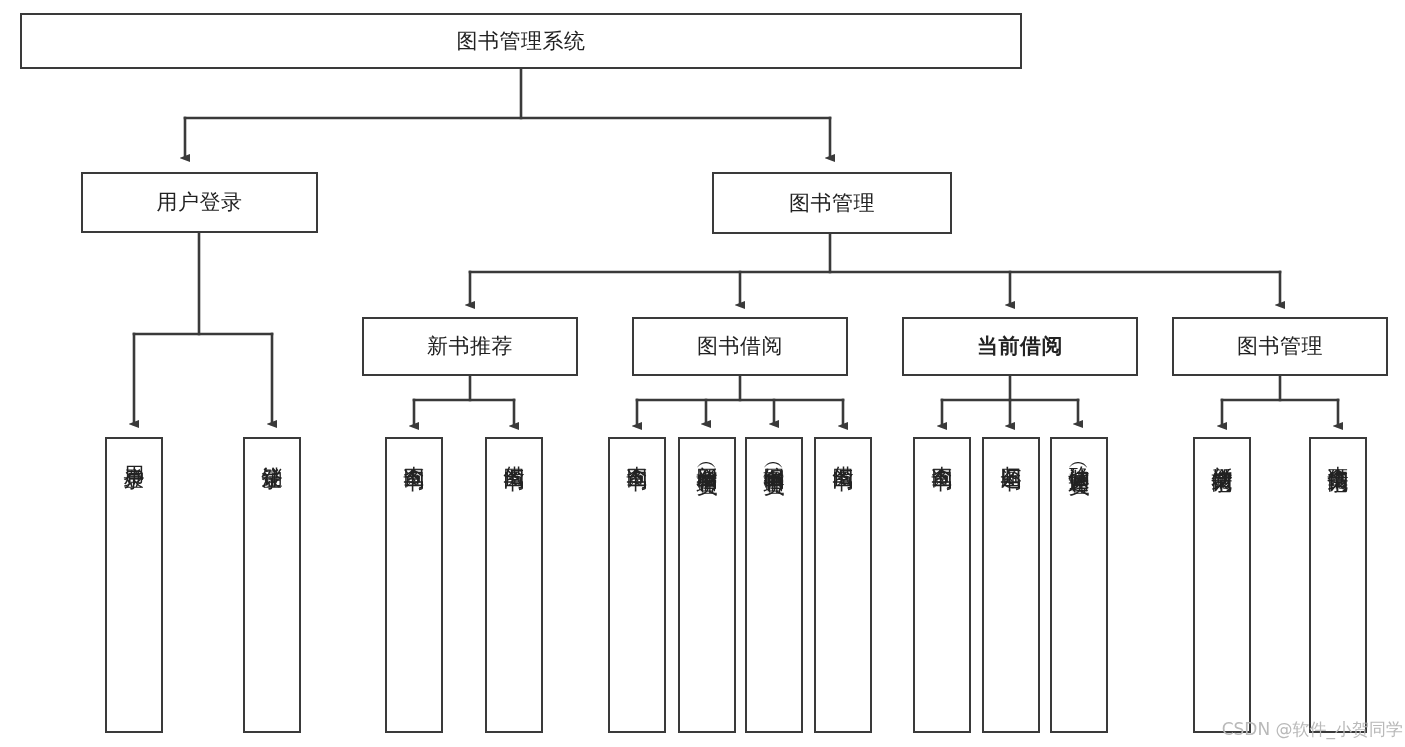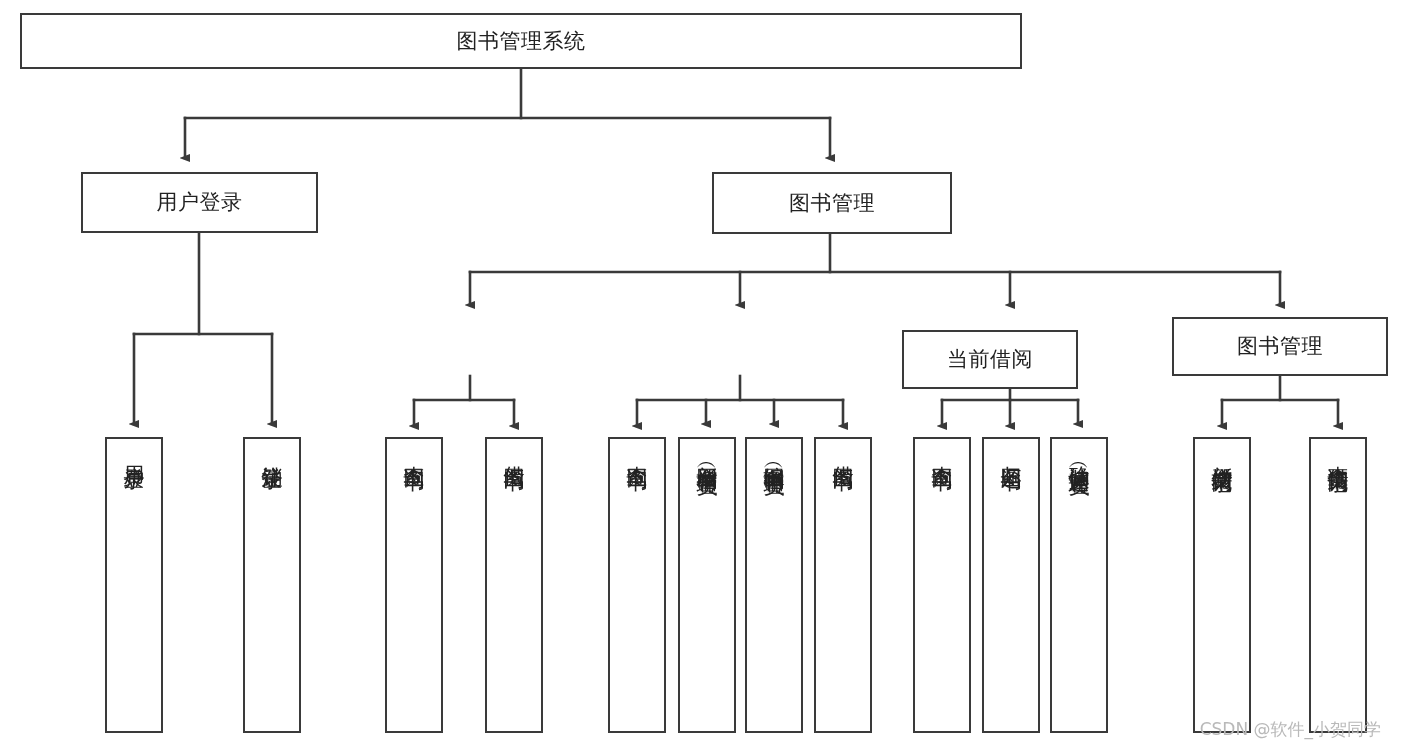--- a/index.html
+++ b/index.html
@@ -54,21 +54,21 @@
   .node.vert .lbl {
     writing-mode: vertical-rl;
     text-orientation: upright;
     font-size: 21px;
     line-height: 1.05;
     letter-spacing: 1.5px;
     white-space: nowrap;
   }
   #watermark {
     position: absolute;
-    right: 24px;
+    right: 2px;
     bottom: 6px;
     font-size: 17px;
     color: #b9b9b9;
     white-space: nowrap;
     z-index: 5;
     font-family: "DejaVu Sans", "Liberation Sans", sans-serif;
   }
 </style>
 </head>
 <body>
@@ -130,23 +130,29 @@
   </div>
 
   <div class="node horiz" style="left:81px; top:172px; width:237px; height:61px;">
     <span class="lbl">用户登录</span>
   </div>
 
   <div class="node horiz" style="left:712px; top:172px; width:240px; height:62px;">
     <span class="lbl">图书管理</span>
   </div>
 
-
-
-  <div class="node horiz" style="left:902px; top:330px; width:176px; height:59px;">
+  <div class="node horiz" style="left:362px; top:317px; width:216px; height:59px;">
+    <span class="lbl">新书推荐</span>
+  </div>
+
+  <div class="node horiz" style="left:632px; top:317px; width:216px; height:59px;">
+    <span class="lbl">图书借阅</span>
+  </div>
+
+  <div class="node horiz" style="left:902px; top:317px; width:236px; height:59px;font-weight:bold;">
     <span class="lbl">当前借阅</span>
   </div>
 
   <div class="node horiz" style="left:1172px; top:317px; width:216px; height:59px;">
     <span class="lbl">图书管理</span>
   </div>
 
   <div class="node vert" style="left:105px; top:437px; width:58px; height:296px;">
     <span class="lbl">用户登录</span>
   </div>

